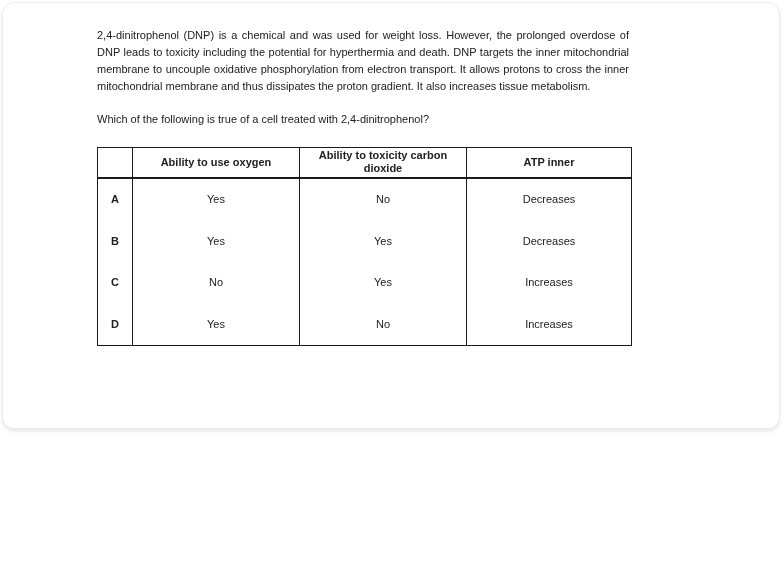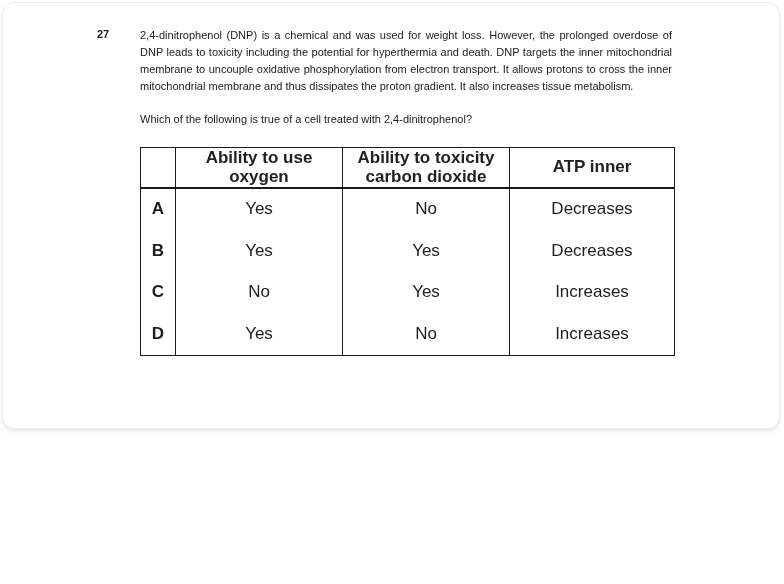--- a/index.html
+++ b/index.html
@@ -47,21 +47,21 @@
   .q-prompt {
     margin: 17px 0 12px 0;
     line-height: 15.5px;
   }
   table.answer-table {
     border-collapse: collapse;
     table-layout: fixed;
     width: 534px;
     margin-top: 19px;
     border: 1px solid #1a1a1a;
-    font-size: 17px;
+    font-size: 11px;
     color: #212121;
   }
   table.answer-table th {
     border: 1px solid #1a1a1a;
     border-bottom: 2px solid #1a1a1a;
     font-weight: bold;
     text-align: center;
     vertical-align: middle;
     height: 29px;
     line-height: 1.15;
@@ -79,21 +79,20 @@
   }
   table.answer-table td.option-letter {
     font-weight: bold;
   }
 </style>
 </head>
 <body>
 
 <div class="card">
   <div class="question-block">
-    <div class="q-number">27</div>
     <div class="q-body">
       <p class="q-paragraph">2,4-dinitrophenol (DNP) is a chemical and was used for weight loss. However, the prolonged overdose of DNP leads to toxicity including the potential for hyperthermia and death. DNP targets the inner mitochondrial membrane to uncouple oxidative phosphorylation from electron transport. It allows protons to cross the inner mitochondrial membrane and thus dissipates the proton gradient. It also increases tissue metabolism.</p>
       <p class="q-prompt">Which of the following is true of a cell treated with 2,4-dinitrophenol?</p>
       <table class="answer-table">
         <colgroup>
           <col style="width:35px">
           <col style="width:167px">
           <col style="width:167px">
           <col style="width:165px">
         </colgroup>

